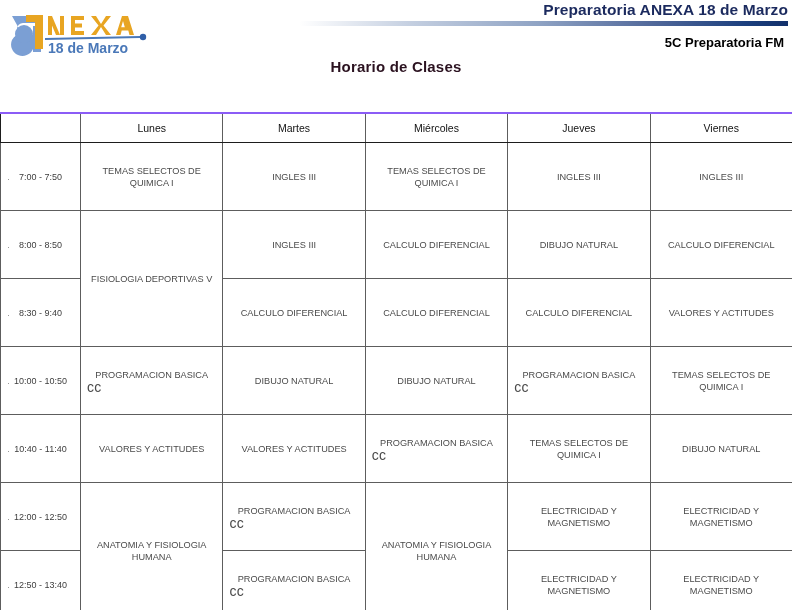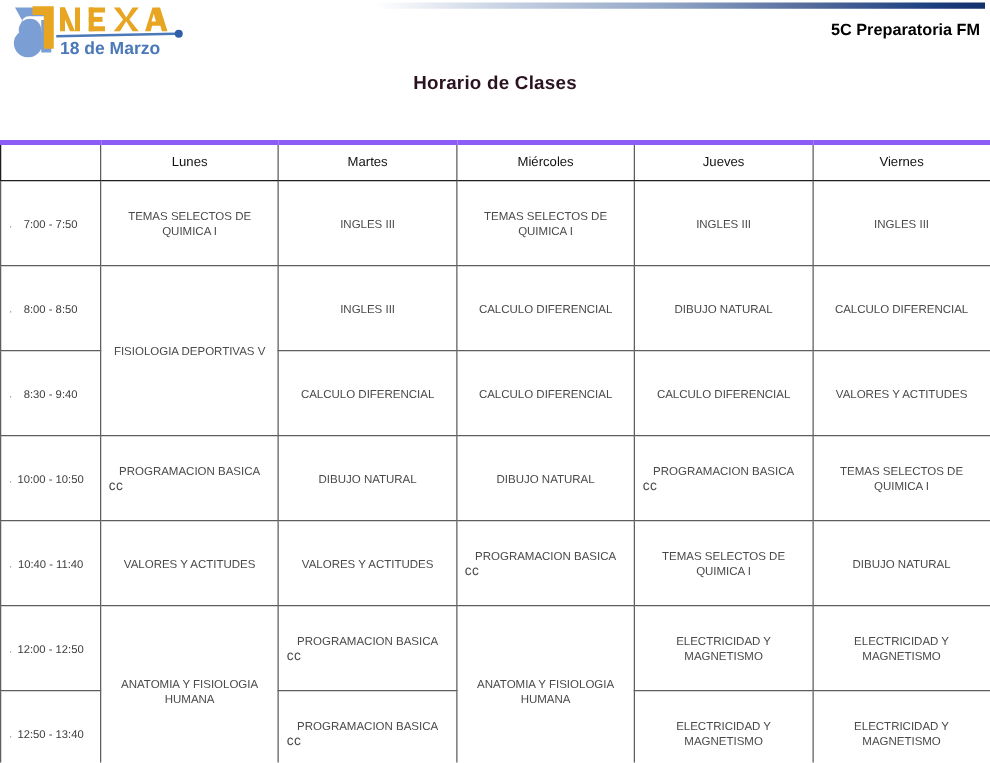--- a/index.html
+++ b/index.html
@@ -10,21 +10,21 @@
     overflow:hidden;
     position:relative;
   }
 
   
   .header{
     position:relative;
     height:46px;
   }
   .logo{
-    position:absolute;left:8px;top:2px;width:150px;height:44px;
+    position:absolute;left:8px;top:12px;width:150px;height:44px;
   }
   .brand-block{
     position:absolute;right:4px;top:0px;text-align:right;width:520px;
   }
   .brand-title{
     font-size:15.5px;font-weight:bold;color:#1b2a5e;letter-spacing:.1px;
     line-height:18px;padding-top:1px;
   }
   .grad-rule{
     height:5px;margin-top:2px;
@@ -56,21 +56,21 @@
   .grid col.c-time{width:80px;}
   .grid col.c-day{width:142.4px;}
 
   .grid th,.grid td{
     border:1px solid #5d5d5d;
     padding:0;
     vertical-align:middle;
   }
   .grid thead th{
     height:28px;
-    border-top:4px solid #8b5cf6;
+    border-top:2px solid #8b5cf6;
     border-bottom:1px solid #1d1d1d;
     font-size:10.5px;font-weight:normal;color:#111;
     text-align:center;
   }
   .grid thead th.hcorner{border-left:1px solid #1d1d1d;}
   .grid thead th:last-child{border-right:1px solid #1d1d1d;}
 
   .grid tbody td{
     height:67px;
     font-size:9.2px;color:#4a4a4a;
@@ -84,21 +84,21 @@
   }
   .tcell .tick{
     position:absolute;left:6px;top:50%;margin-top:-4px;
     font-size:9px;color:#8a8a8a;
   }
   .soft-top{border-top-color:#c9c9c9;}
 
   .subj{display:block;padding:0 4px;}
   .cc{
     display:block;text-align:left;padding-left:6px;
-    font-size:11px;color:#4a4a4a;letter-spacing:.3px;
+    font-size:14px;color:#4a4a4a;letter-spacing:.3px;
   }
 </style>
 </head>
 <body>
 
 <div class="header">
 
   <div class="logo">
     <svg width="150" height="44" viewBox="0 0 150 44">
 
@@ -119,20 +119,21 @@
       </g>
 
       <line x1="37" y1="27" x2="132" y2="25" stroke="#4a78b8" stroke-width="2"></line>
       <circle cx="135" cy="25" r="3.2" fill="#2f5fa8"></circle>
 
       <text x="40" y="41" font-family="'Liberation Sans',sans-serif" font-size="14" font-weight="bold" fill="#4a78b8">18 de Marzo</text>
     </svg>
   </div>
 
   <div class="brand-block">
+    <div class="brand-title">Preparatoria ANEXA 18 de Marzo</div>
     <div class="grad-rule"></div>
     <div class="brand-sub">5C Preparatoria FM</div>
   </div>
 </div>
 
 <div class="title-wrap">
   <div class="doc-title">Horario de Clases</div>
 </div>
 
 <table class="grid">

